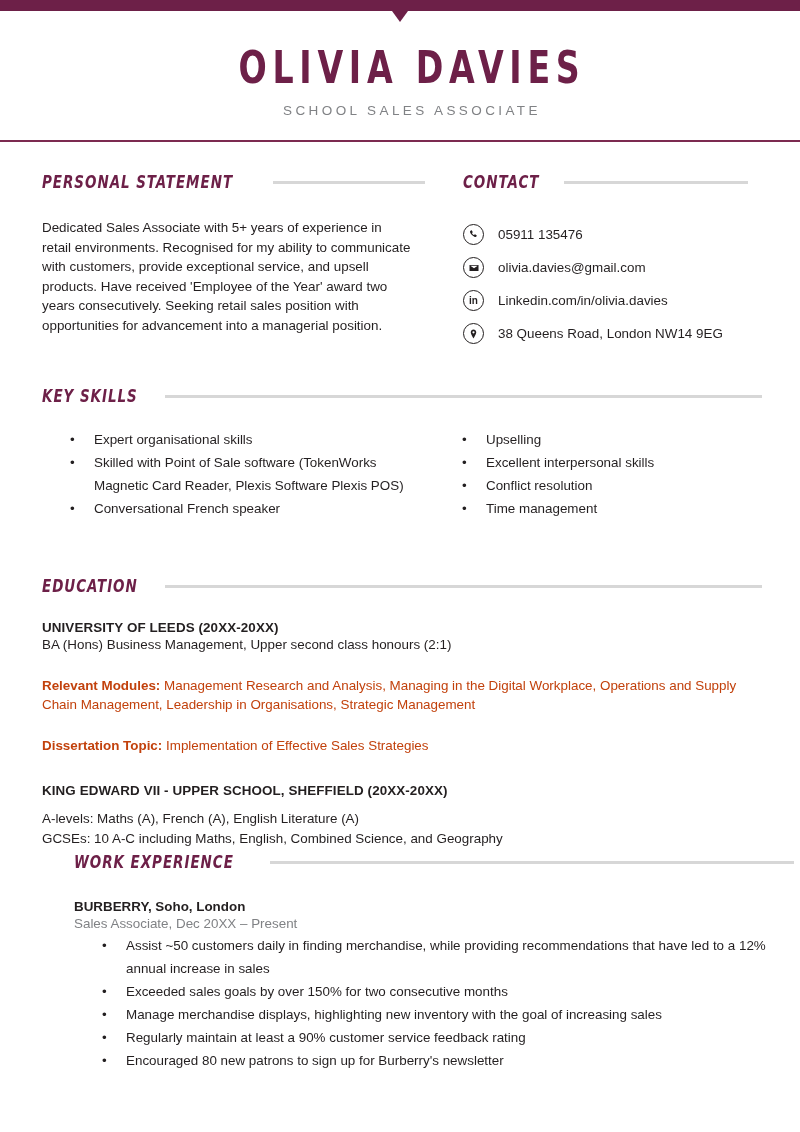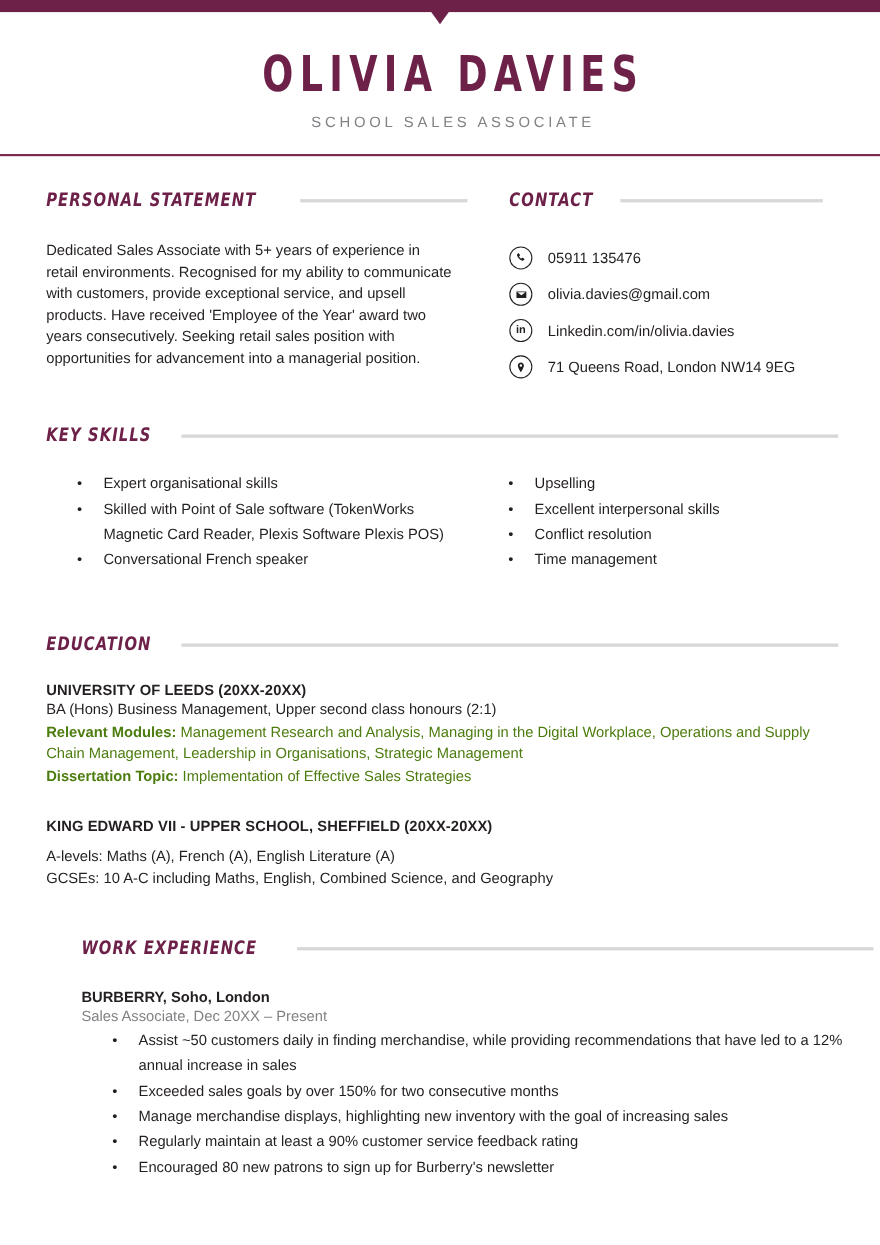--- a/index.html
+++ b/index.html
@@ -201,24 +201,24 @@
     font-weight: bold;
     color: #231f20;
     letter-spacing: 0.1px;
   }
   .edu-line {
     font-size: 13.4px;
     line-height: 19.5px;
     color: #231f20;
   }
   .edu-para {
-    margin-top: 1px;
+    margin-top: 21px;
     font-size: 13.4px;
     line-height: 19.5px;
-    color: #4d7c0f;
+    color: #c2410c;
   }
   .edu-para b { font-weight: bold; }
   .edu-block-2 { margin-top: 28px; }
   .edu-block-2 .edu-lines { margin-top: 11px; }
 
   
   .work-section {
     position: absolute;
     top: 852px; left: 42px;
     width: 720px;
@@ -294,21 +294,21 @@
             <span class="in-text">in</span>
           </span>
           <span class="contact-text">Linkedin.com/in/olivia.davies</span>
         </li>
         <li class="contact-item">
           <span class="contact-icon">
             <svg width="11" height="12" viewBox="0 0 16 16" fill="#231f20">
                 <path d="M8 1.5c-2.2 0-4 1.8-4 4 0 3 4 9 4 9s4-6 4-9c0-2.2-1.8-4-4-4zm0 5.6a1.6 1.6 0 1 1 0-3.2 1.6 1.6 0 0 1 0 3.2z"></path>
               </svg>
           </span>
-          <span class="contact-text">71 Queens Road, London NW14 9EG</span>
+          <span class="contact-text">38 Queens Road, London NW14 9EG</span>
         </li>
       </ul>
     </div>
 
   </div>
 
   <div class="skills-section">
     <div class="sec-head">
       <span class="label">KEY SKILLS</span>
       <span class="rule"></span>

